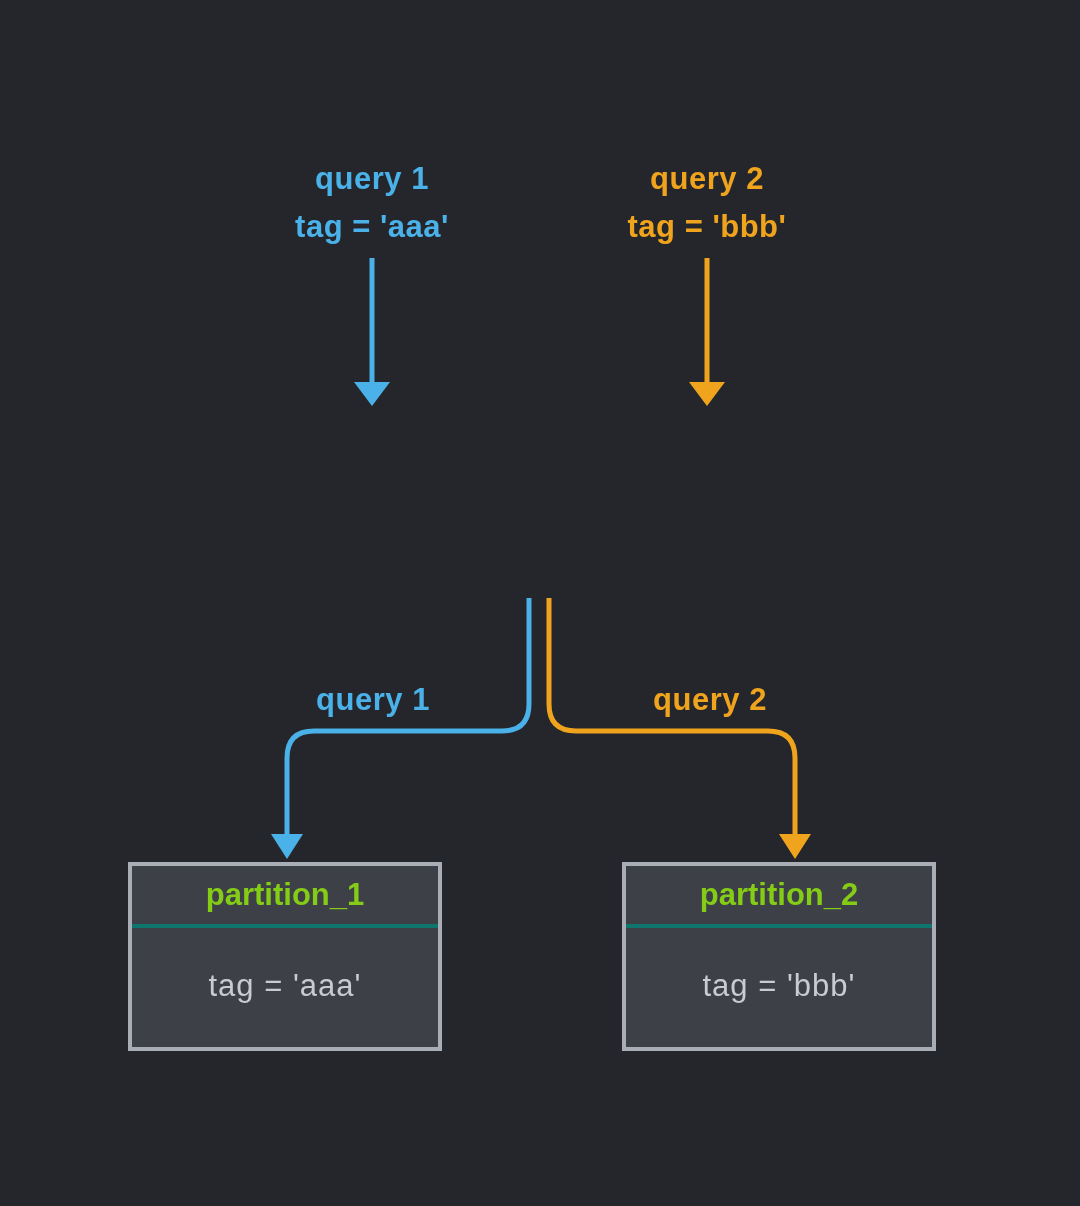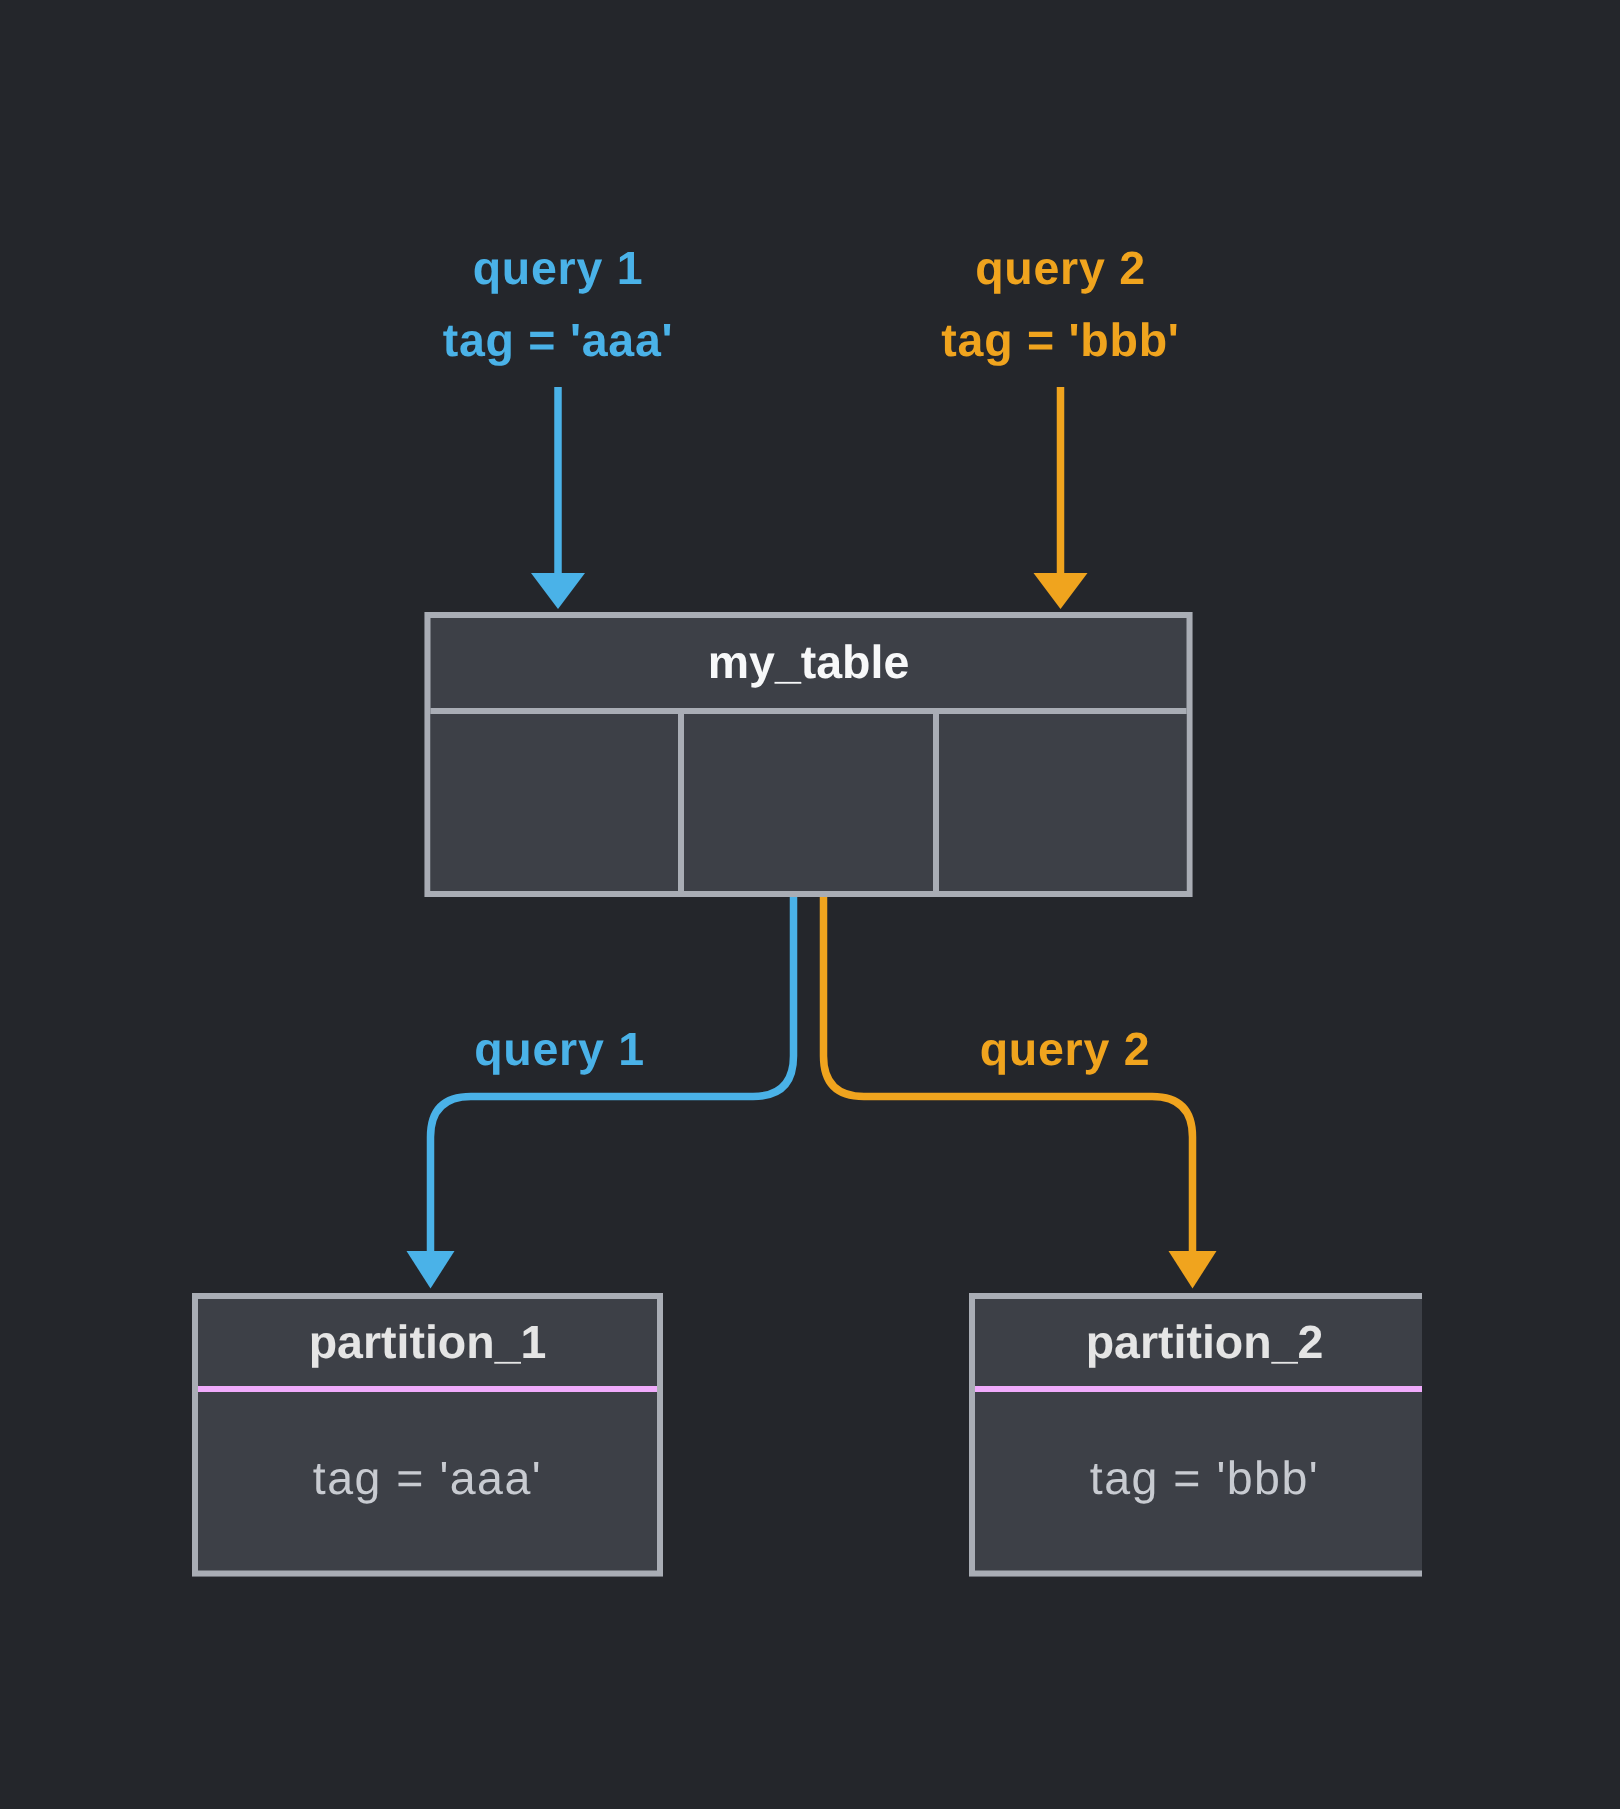--- a/index.html
+++ b/index.html
@@ -65,26 +65,26 @@
 
   .partition {
     position: absolute;
     top: 862px;
     width: 314px; height: 189px;
     box-sizing: border-box;
     border: 4px solid #A9ADB5;
     background: #3D4047;
   }
   .partition.p1 { left: 128px; }
-  .partition.p2 { left: 646px; text-align: center; }
+  .partition.p2 { left: 622px; text-align: center; }
   .p-header {
     height: 58px;
-    border-bottom: 4px solid #f0abfc;
+    border-bottom: 4px solid #0f766e;
     display: flex; align-items: center; justify-content: center;
-    color: #e5e5e5;
+    color: #84cc16;
     font-size: 31px;
     font-weight: 700;
   }
   .p-body {
     height: 115px;
     display: flex; align-items: center; justify-content: center;
     color: #C8CBD1;
     font-size: 31px;
     font-weight: 400;
     letter-spacing: 1px;
@@ -112,28 +112,20 @@
 
   <div class="toplabel q1">
     <div>query 1</div>
     <div>tag = 'aaa'</div>
   </div>
   <div class="toplabel q2">
     <div>query 2</div>
     <div>tag = 'bbb'</div>
   </div>
 
-  <div class="mytable">
-    <div class="mytable-header">my_table</div>
-    <div class="mytable-body">
-      <div class="cell"></div>
-      <div class="cell mid"></div>
-      <div class="cell"></div>
-    </div>
-  </div>
 
   <div class="edge-label q1">query 1</div>
   <div class="edge-label q2">query 2</div>
 
   <div class="partition p1">
     <div class="p-header">partition_1</div>
     <div class="p-body">tag = 'aaa'</div>
   </div>
   <div class="partition p2">
     <div class="p-header">partition_2</div>

